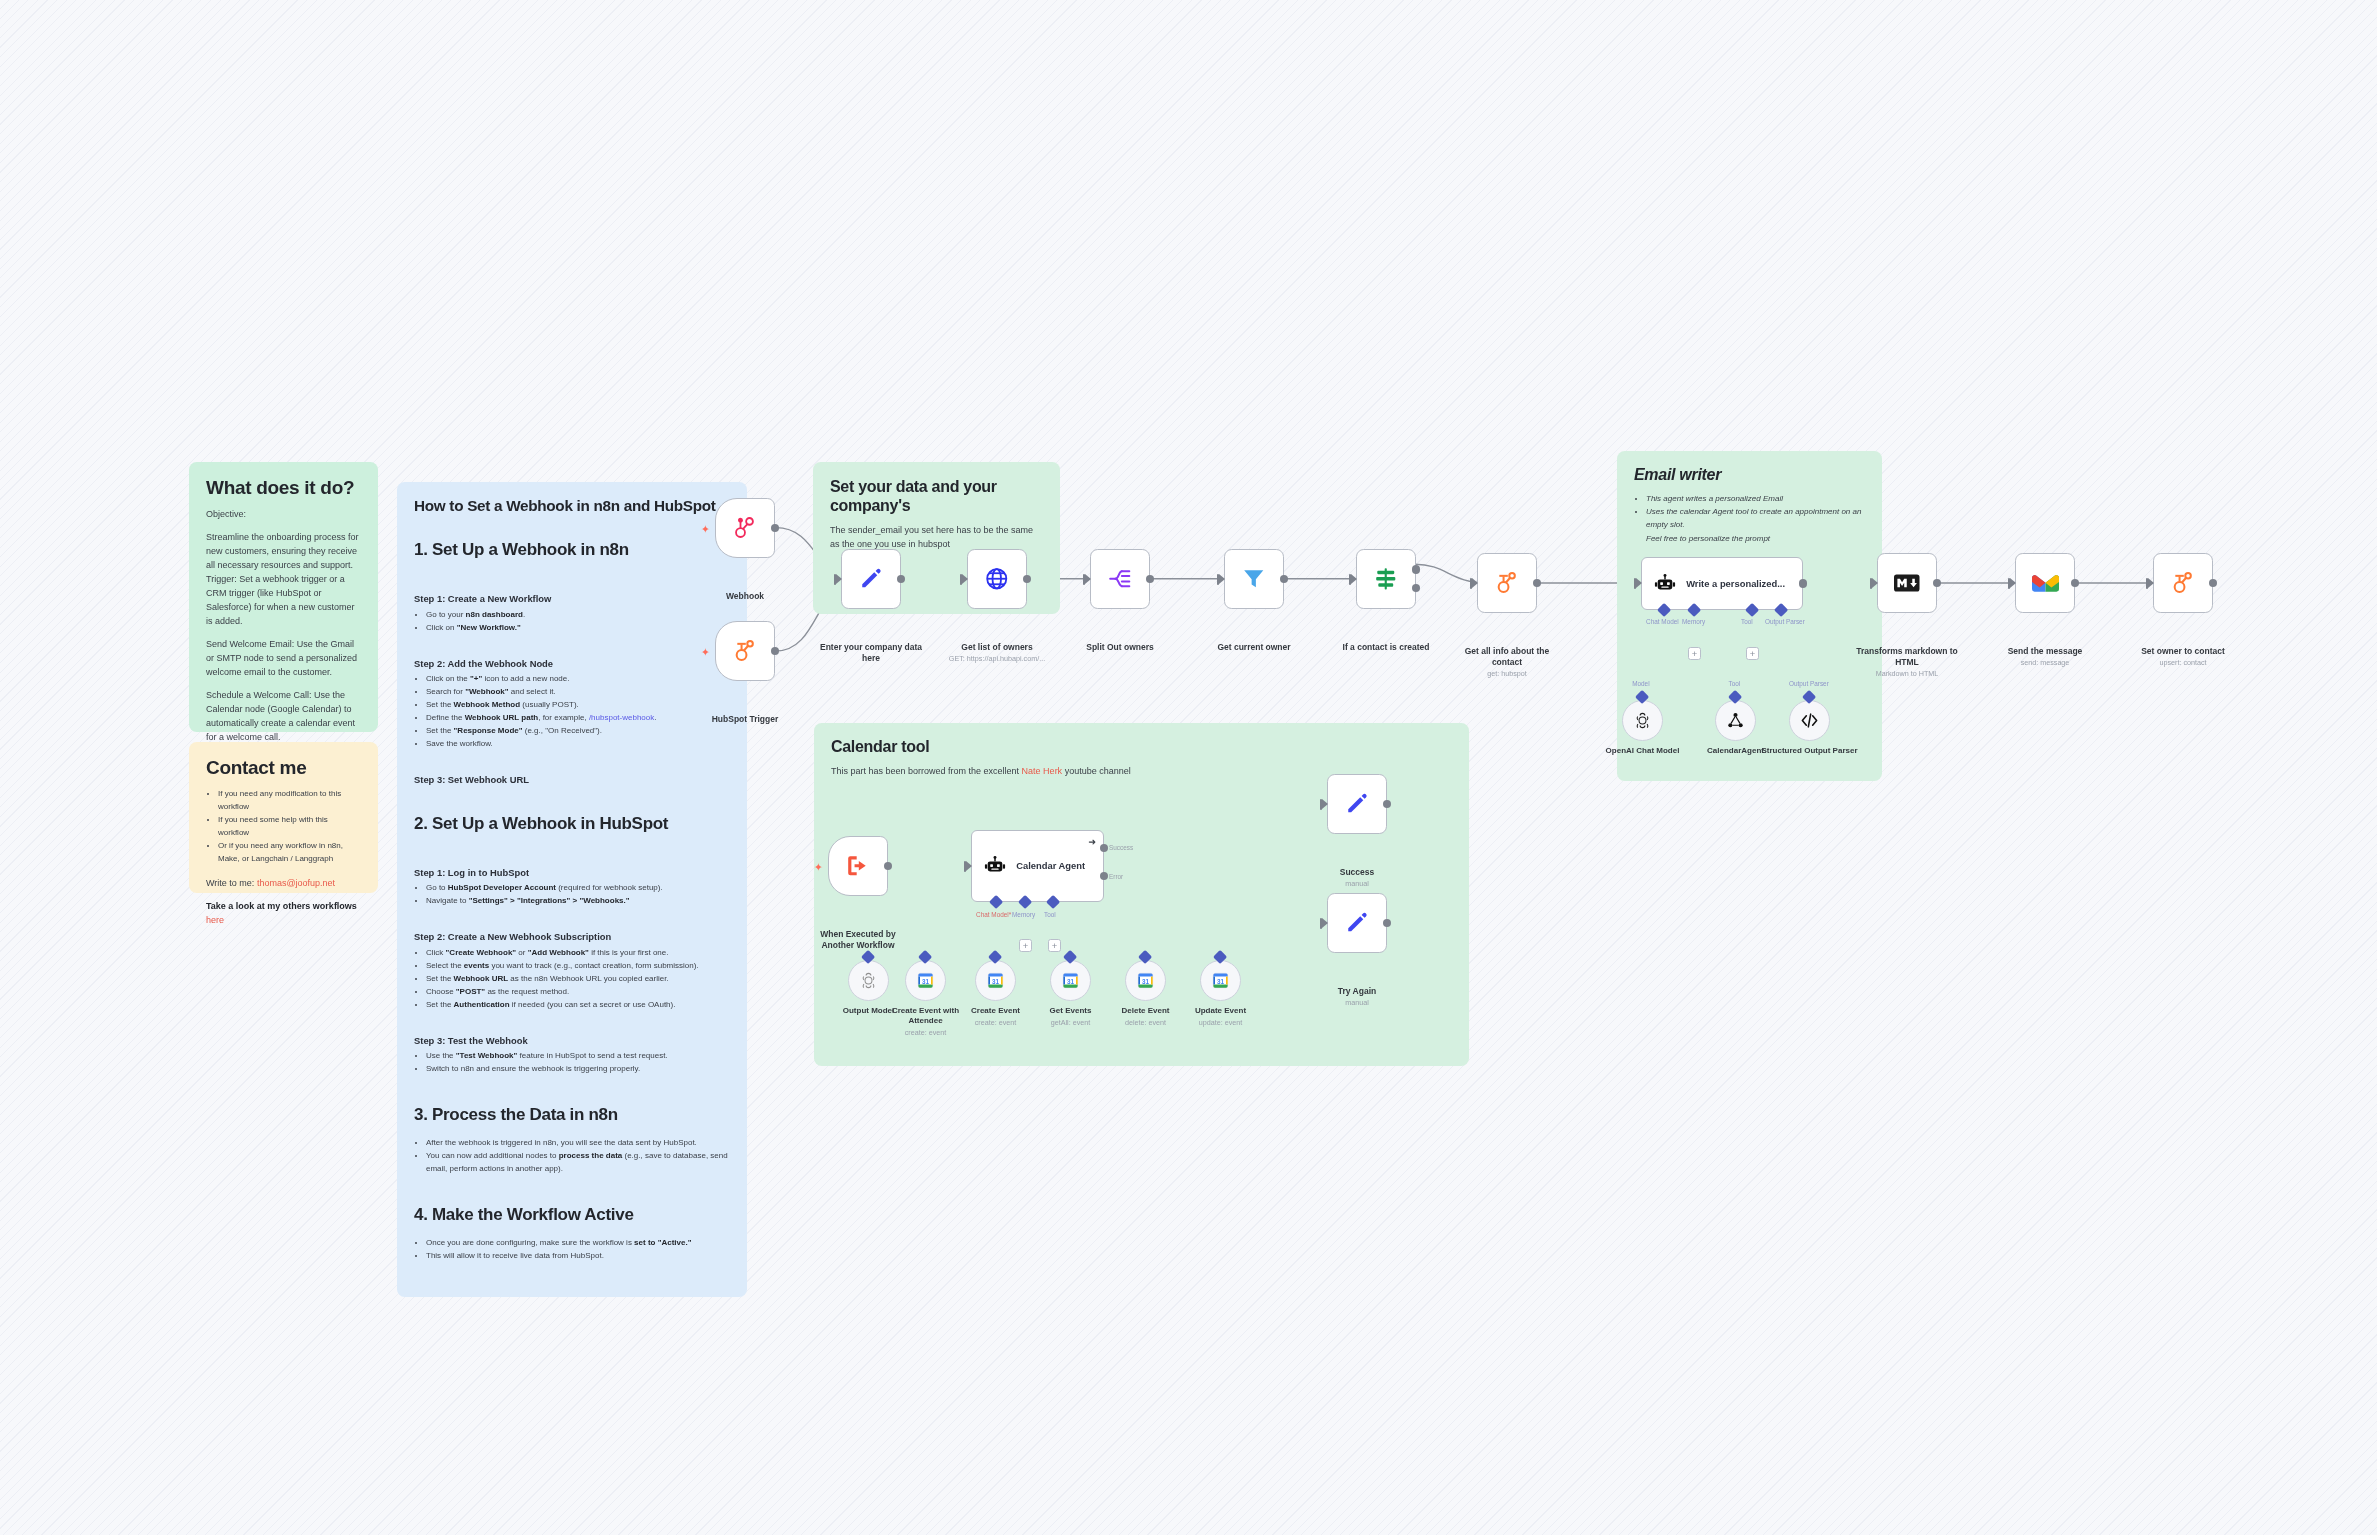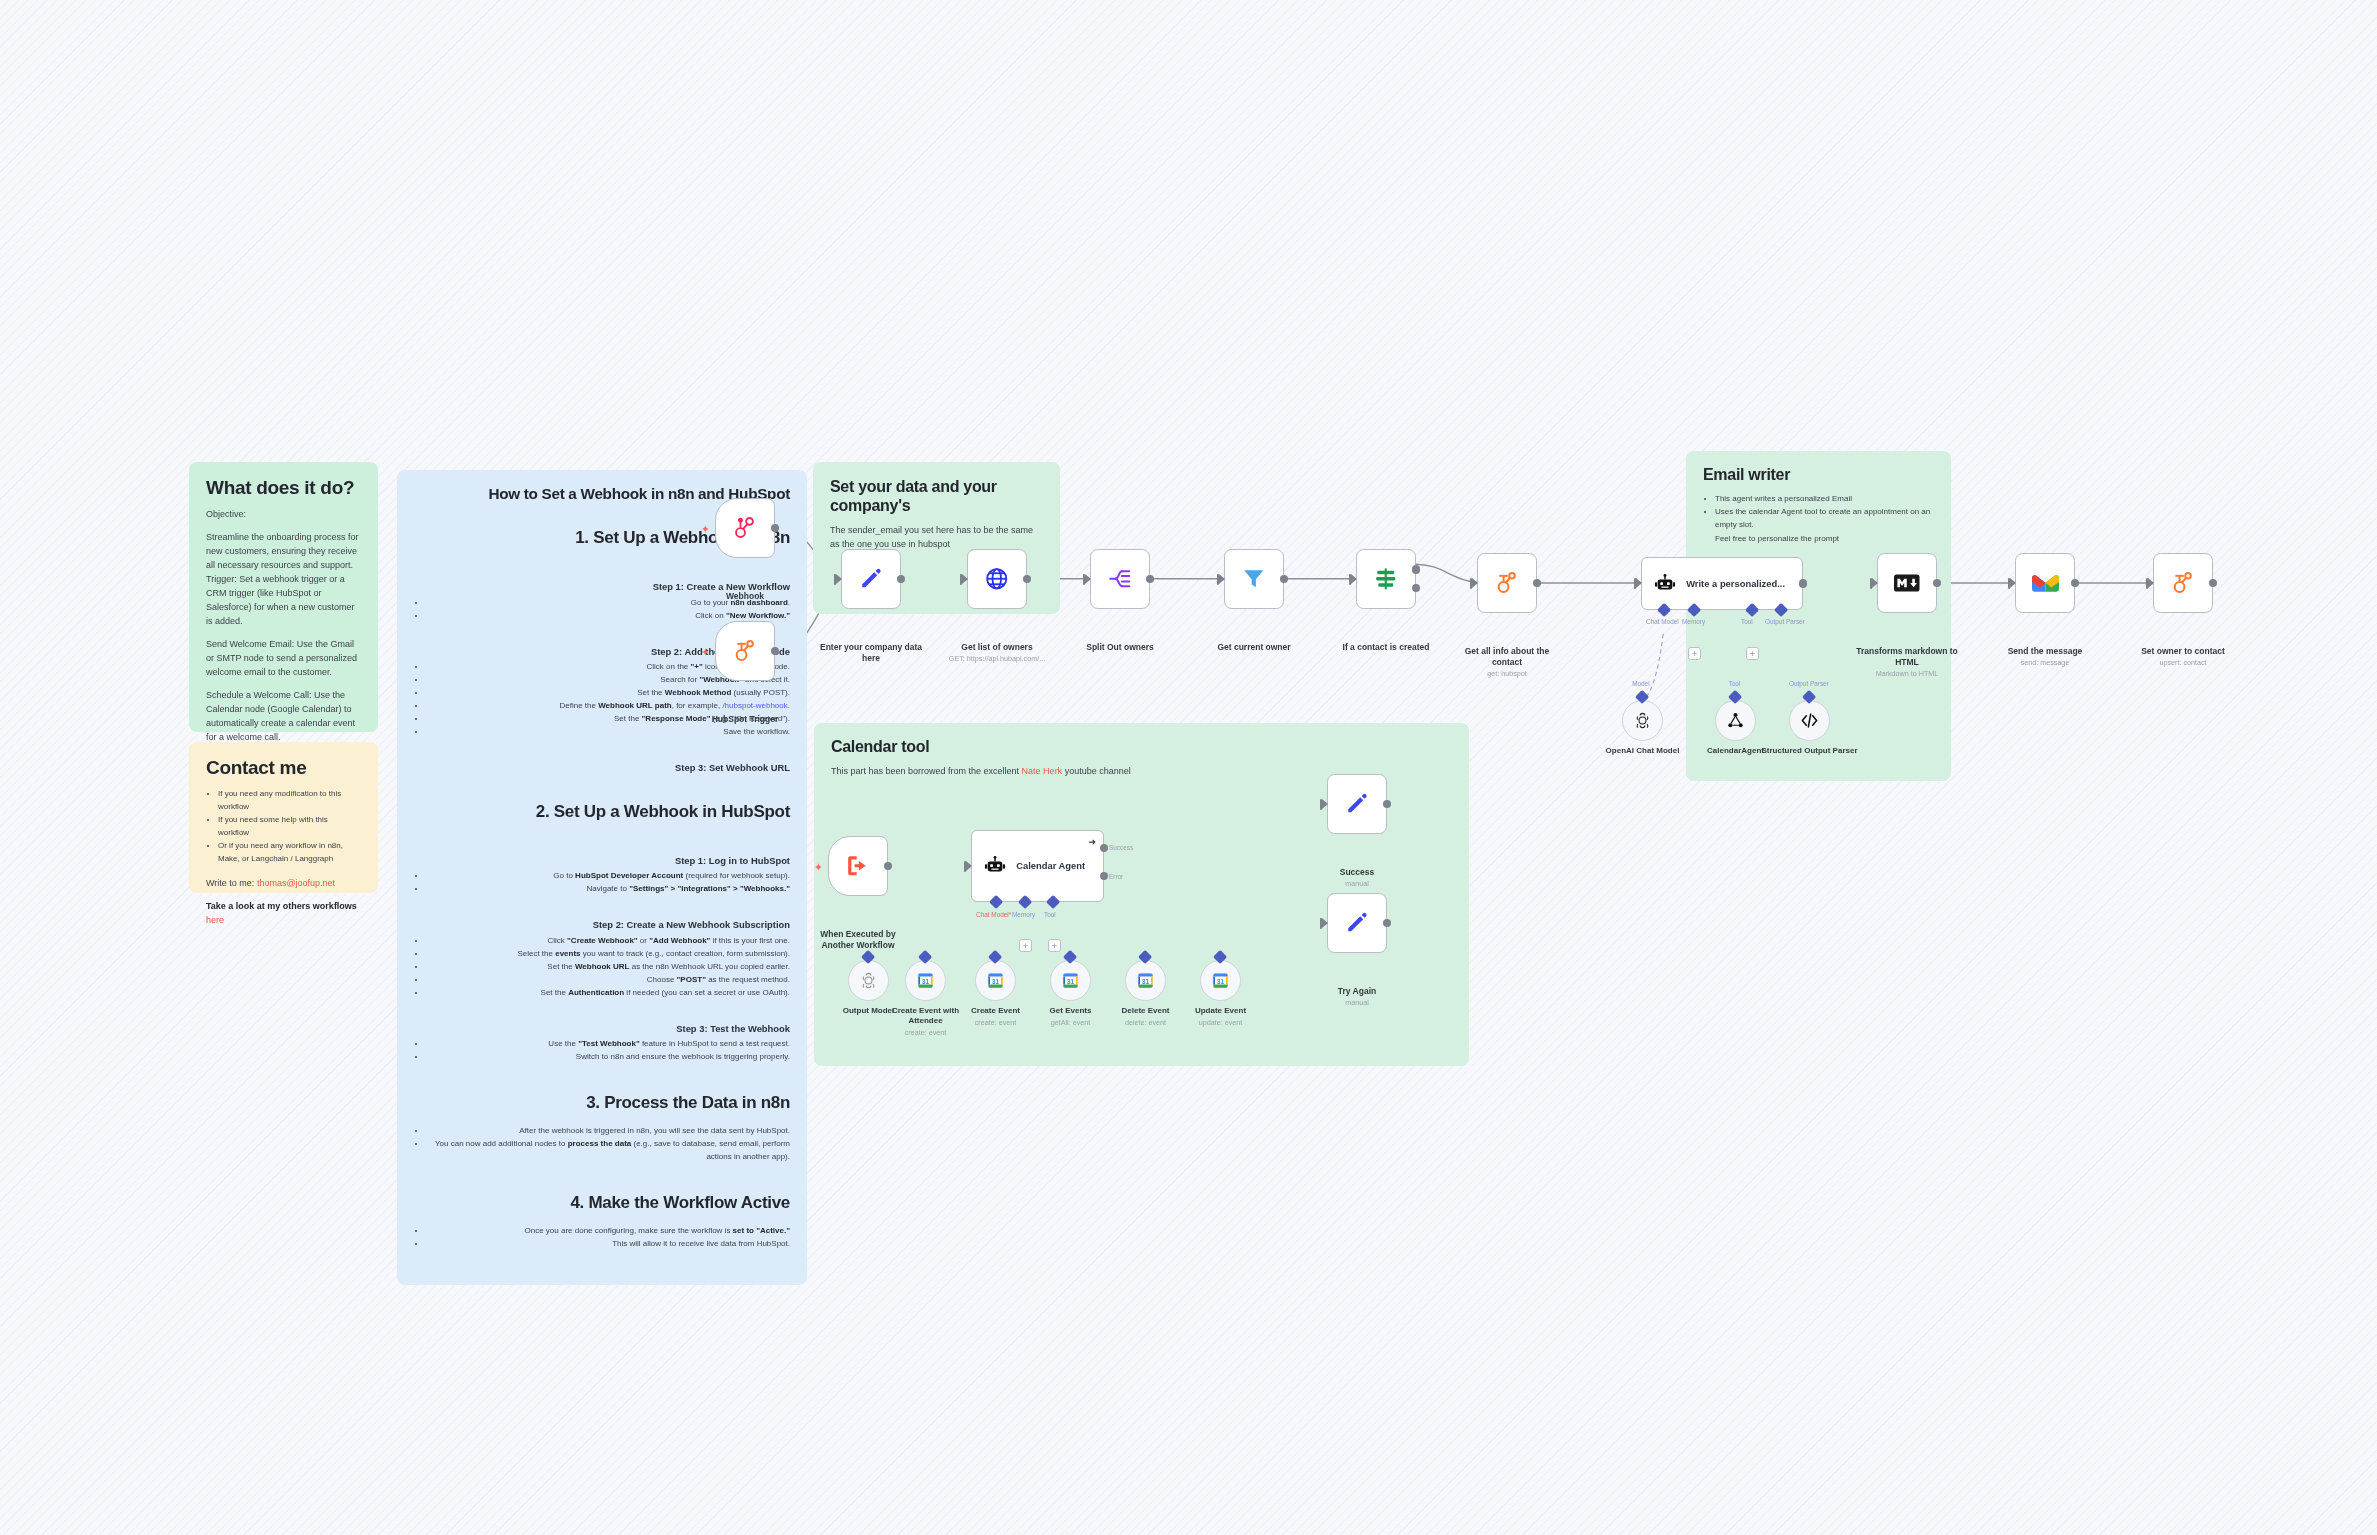--- a/index.html
+++ b/index.html
@@ -179,21 +179,21 @@
       <span>Write to me:</span>
       <a class="lnk" href="#">thomas@joofup.net</a>
     </p>
     <div class="sp"></div>
     <p>
       <b>Take a look at my others workflows</b><br>
       <a class="lnk" href="#">here</a>
     </p>
   </div>
 
-  <div class="sticky note-blue" style="left:397px; top:470px; width:410px; height:815px;text-align:right;">
+  <div class="sticky note-blue" style="left:397px; top:482px; width:350px; height:815px;">
     <h1 style="font-size:15.3px;">How to Set a Webhook in n8n and HubSpot</h1>
     <div class="sp"></div>
 
     <h2 style="margin-top:6.8px;">1. Set Up a Webhook in n8n</h2>
     <div class="sp"></div>
     <h3>Step 1: Create a New Workflow</h3>
     <ul>
       <li>Go to your <b>n8n dashboard</b>.</li>
       <li>Click on <b>"New Workflow."</b></li>
     </ul>
@@ -244,21 +244,21 @@
       <li>Once you are done configuring, make sure the workflow is <b>set to "Active."</b></li>
       <li>This will allow it to receive live data from HubSpot.</li>
     </ul>
   </div>
 
   <div class="sticky note-green" style="left:813px; top:462px; width:247px; height:152px;">
     <h1 style="font-size:16px; line-height:1.2;">Set your data and your company's</h1>
     <p>The sender_email you set here has to be the same as the one you use in hubspot</p>
   </div>
 
-  <div class="sticky note-green" style="left:1686px; top:451px; width:265px; height:330px;">
+  <div class="sticky note-green" style="left:1617px; top:451px; width:265px; height:330px;font-style:italic;">
     <h1 style="font-size:16px;">Email writer</h1>
     <ul>
       <li>This agent writes a personalized Email</li>
       <li>Uses the calendar Agent tool to create an appointment on an empty slot.</li>
     </ul>
     <p style="font-size:8px; margin-left:12px;">Feel free to personalize the prompt</p>
   </div>
 
   <div class="sticky note-green" style="left:814px; top:723px; width:655px; height:343px;">
     <h1 style="font-size:16px;">Calendar tool</h1>

